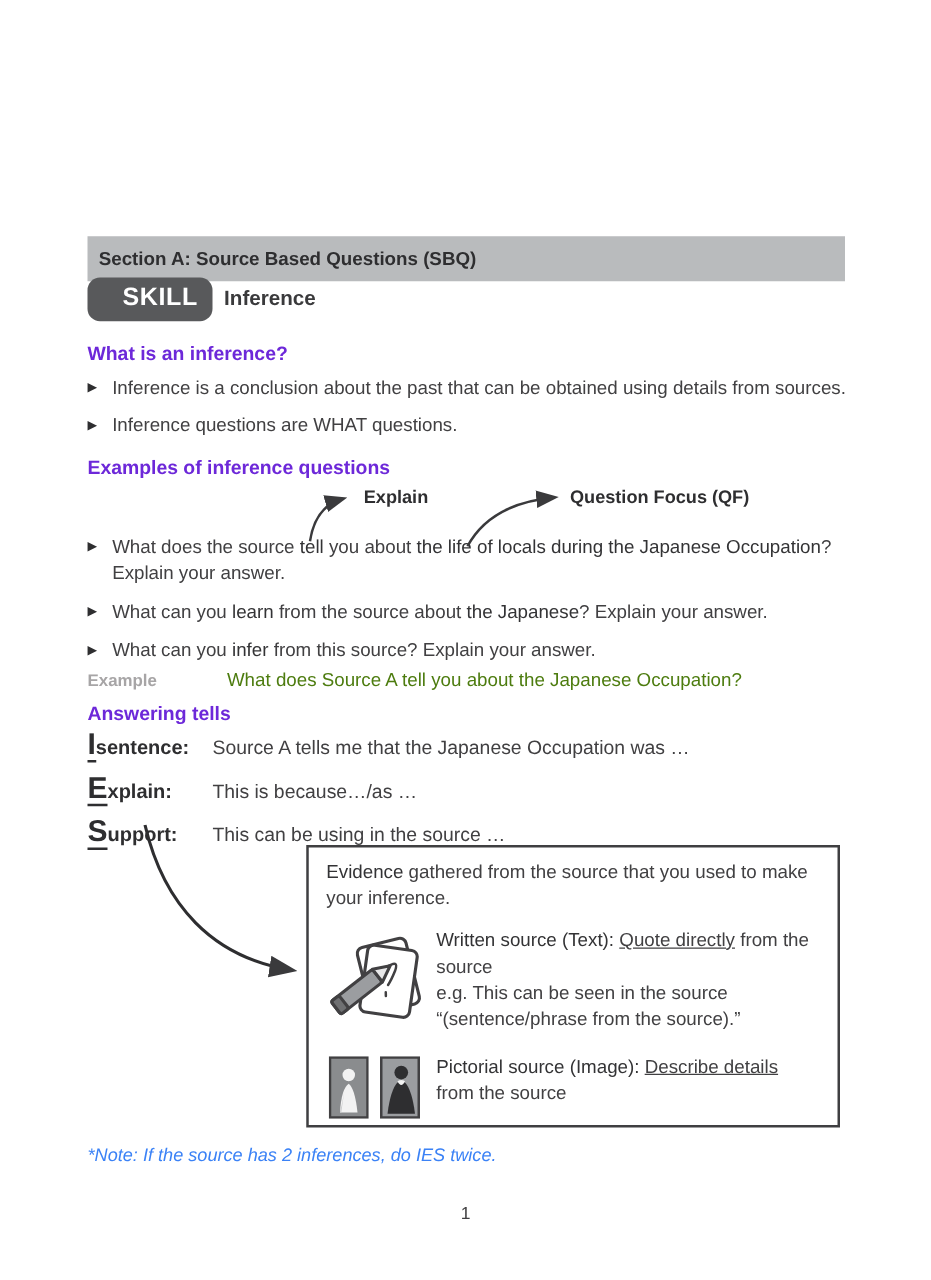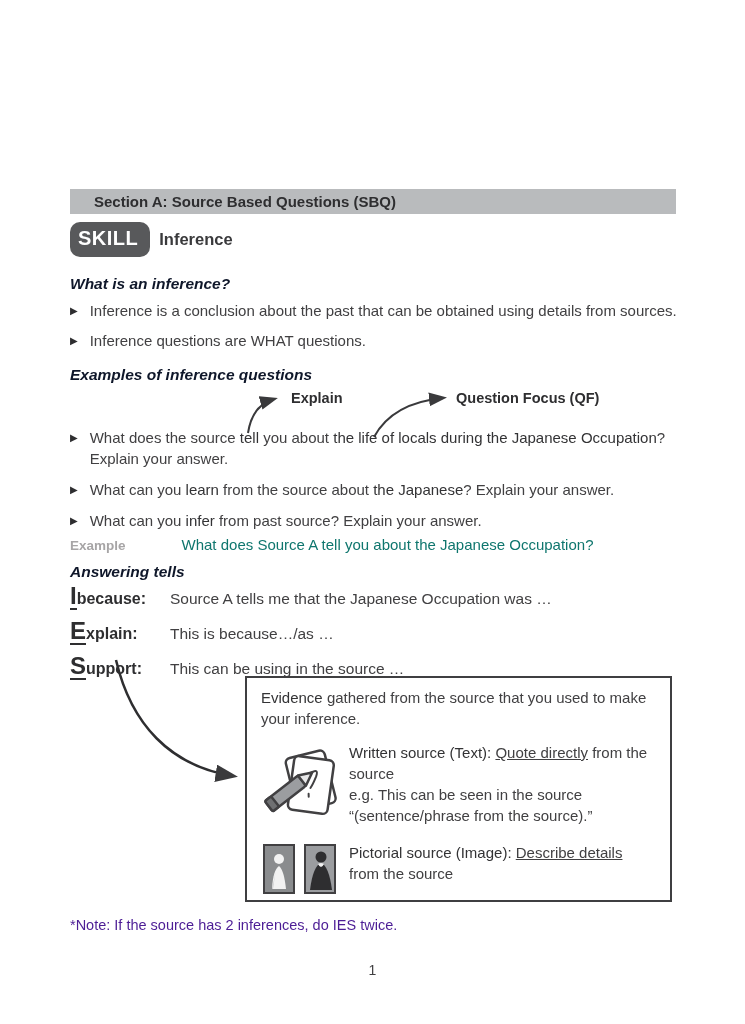--- a/index.html
+++ b/index.html
@@ -14,58 +14,58 @@
     overflow: hidden;
   }
   .abs { position: absolute; }
 
   .doc-title {
     left: 70px; top: 52px; width: 620px;
     font-size: 22px; font-weight: bold; color: #3a3a3c;
     letter-spacing: -0.2px;
   }
   .section-bar {
-    left: 70px; top: 189px; width: 606px; height: 25px;
+    left: 70px; top: 189px; width: 606px; height: 36px;
     background: #b9bbbd;
     display: flex; align-items: center;
-    padding-left: 24px;
+    padding-left: 9px;
   }
   .section-bar span {
     font-size: 15px; font-weight: bold; color: #2e2e30;
   }
   .skill-row { left: 70px; top: 222px; display: flex; align-items: center; }
   .skill-badge {
     background: #58595b; color: #ffffff;
     font-size: 20px; font-weight: bold;
-    padding: 5px 12px 7px 8px; border-radius: 10px;
+    padding: 5px 12px 7px 28px; border-radius: 10px;
     letter-spacing: 0.5px;
   }
   .skill-label {
     margin-left: 9px; font-size: 16.5px; font-weight: bold; color: #3a3a3c;
   }
   .subhead {
-    font-size: 15.5px; font-weight: bold; font-style: italic; color: #0f172a;
+    font-size: 15.5px; font-weight: bold; color: #6d28d9;
   }
   .bullet-list { display: block; }
   .bullet-row { display: flex; margin-bottom: 9px; width: 612px; }
   .bullet-marker {
     font-size: 10px; color: #2e2e30; margin-right: 12px; line-height: 21px;
     flex: 0 0 auto;
   }
   .bullet-text { font-size: 15px; line-height: 21px; color: #414042; }
   .b { font-weight: normal; color: #333335; }
   .u { text-decoration: underline; }
 
   .arrow-label { font-size: 14.5px; font-weight: bold; color: #2e2e30; }
 
   .example-row { left: 70px; top: 536px; display: flex; align-items: baseline; gap: 48px; }
   .example-label {
     font-size: 13.5px; font-weight: bold; color: #a7a5a6; margin-right: 8px;
   }
-  .example-text { font-size: 15px; color: #0f766e; text-align: center; }
+  .example-text { font-size: 15px; color: #4d7c0f; text-align: center; }
 
   .ies-rows { left: 70px; top: 584px; width: 600px; }
   .ies-row { display: flex; align-items: baseline; margin-bottom: 6px; height: 29px; }
   .ies-label { width: 100px; flex: 0 0 auto; white-space: nowrap; }
   .ies-initial {
     font-size: 24px; font-weight: bold; color: #2e2e30;
     border-bottom: 2.5px solid #2e2e30; line-height: 24px; display: inline-block;
   }
   .ies-rest { font-size: 16px; font-weight: bold; color: #2e2e30; }
   .ies-text { font-size: 15.5px; color: #414042; }
@@ -75,22 +75,22 @@
     border: 2px solid #3f3f41; background: #ffffff;
     padding: 9px 12px 15px 14px;
   }
   .ev-intro { font-size: 15px; line-height: 21px; color: #414042; }
   .ev-row { display: flex; margin-top: 13px; }
   .ev-icon-col { flex: 0 0 auto; width: 88px; display: flex; align-items: flex-start; }
   .ev-text { font-size: 15px; line-height: 21px; color: #414042; width: 305px; }
   .portraits { display: flex; gap: 9px; padding-left: 2px; padding-top: 2px; }
 
   .note-line {
-    left: 70px; top: 917px; font-size: 14.5px; 
-    font-weight: 500; color: #4c1d95;
+    left: 70px; top: 917px; font-size: 14.5px; font-style: italic;
+    font-weight: 500; color: #3b82f6;
   }
   .page-number {
     left: 0; top: 962px; width: 745px; text-align: center;
     font-size: 14px; color: #414042;
   }
   svg.overlay { position: absolute; left: 0; top: 0; pointer-events: none; }
 </style>
 </head>
 <body>
 
@@ -128,34 +128,34 @@
     <div class="bullet-row" style="margin-bottom:10px;">
       <span class="bullet-marker">▶</span>
       <span class="bullet-text"><span>What does the source </span><span class="b">tell</span><span> you about </span><span class="b">the life of locals during the Japanese Occupation</span><span>? Explain your answer.</span></span>
     </div>
     <div class="bullet-row" style="margin-bottom:10px;">
       <span class="bullet-marker">▶</span>
       <span class="bullet-text"><span>What can you </span><span class="b">learn</span><span> from the source about </span><span class="b">the Japanese</span><span>? Explain your answer.</span></span>
     </div>
     <div class="bullet-row">
       <span class="bullet-marker">▶</span>
-      <span class="bullet-text"><span>What can you </span><span class="b">infer</span><span> from past source? Explain your answer.</span></span>
+      <span class="bullet-text"><span>What can you </span><span class="b">infer</span><span> from this source? Explain your answer.</span></span>
     </div>
   </div>
 
   <div class="abs example-row">
     <span class="example-label">Example</span>
     <span class="example-text">What does Source A tell you about the Japanese Occupation?</span>
   </div>
 
   <div class="abs subhead" style="left:70px; top:563px;">Answering tells</div>
 
   <div class="abs ies-rows">
     <div class="ies-row">
-      <span class="ies-label"><span class="ies-initial">I</span><span class="ies-rest">because:</span></span>
+      <span class="ies-label"><span class="ies-initial">I</span><span class="ies-rest">sentence:</span></span>
       <span class="ies-text">Source A tells me that the Japanese Occupation was …</span>
     </div>
     <div class="ies-row">
       <span class="ies-label"><span class="ies-initial">E</span><span class="ies-rest">xplain:</span></span>
       <span class="ies-text">This is because…/as …</span>
     </div>
     <div class="ies-row">
       <span class="ies-label"><span class="ies-initial">S</span><span class="ies-rest">upport:</span></span>
       <span class="ies-text">This can be using in the source …</span>
     </div>

